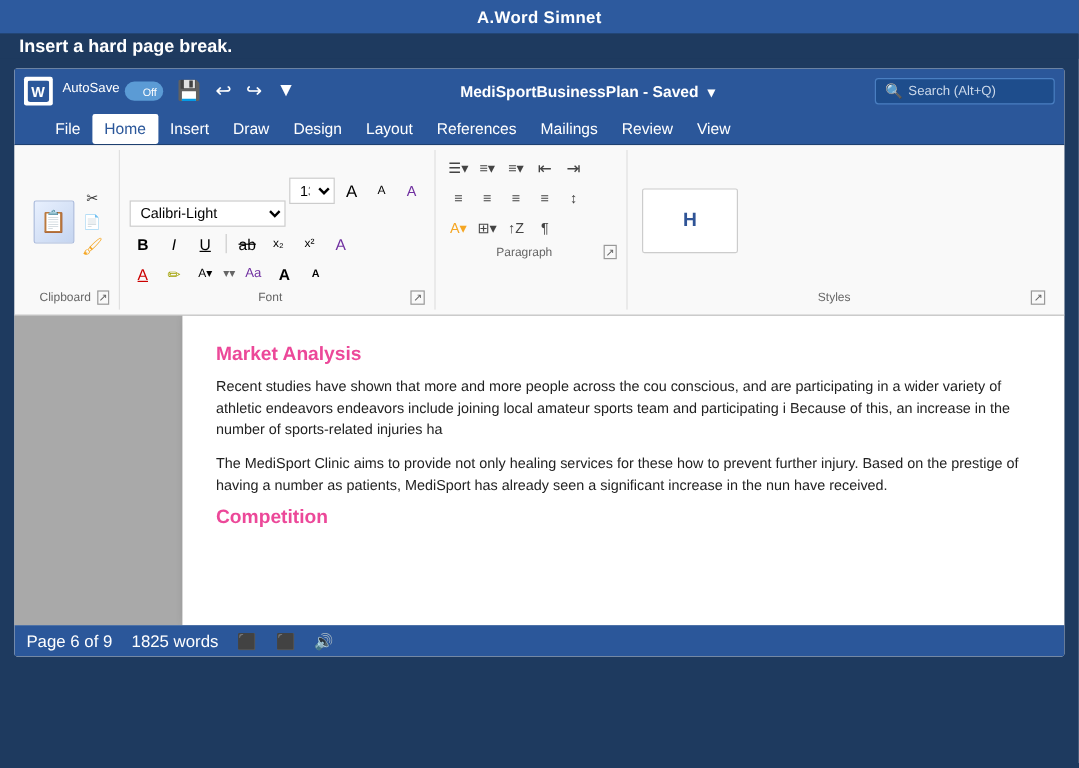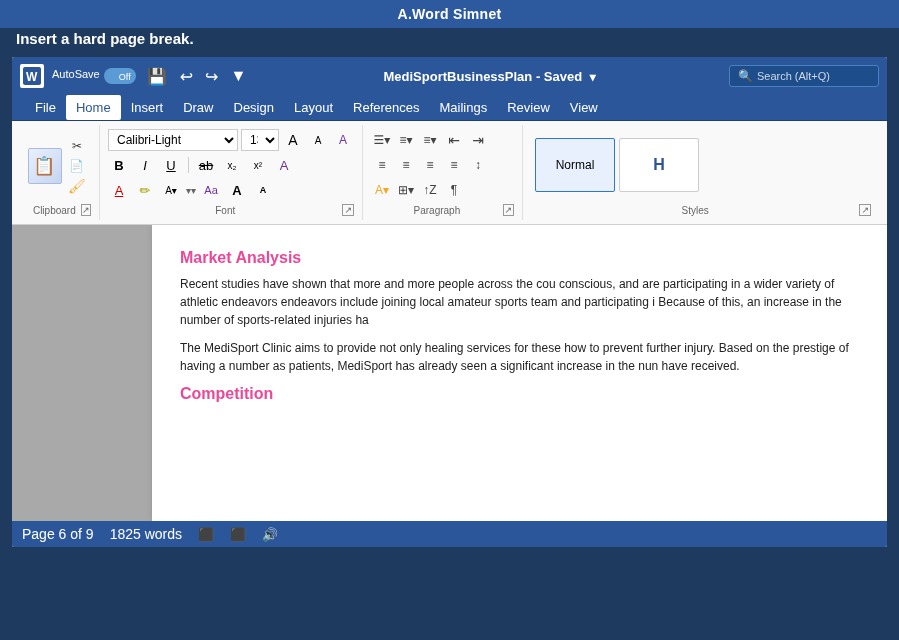--- a/index.html
+++ b/index.html
@@ -115,21 +115,21 @@
       color: #ccd9ea;
       font-size: 12px;
       min-width: 150px;
     }
 
     
     .menu-bar {
       background: #2b579a;
       display: flex;
       align-items: center;
-      padding: 0 13px;
+      padding: 0 24px;
       border-bottom: 1px solid #1e4070;
     }
 
     .menu-item {
       color: white;
       font-size: 13px;
       padding: 5px 10px;
       cursor: pointer;
       border-radius: 2px;
     }
@@ -238,20 +238,21 @@
       gap: 3px;
     }
 
     .font-select {
       border: 1px solid #ccc;
       background: white;
       padding: 2px 4px;
       font-size: 12px;
       width: 130px;
       height: 22px;
+      margin-top: 38px;
     }
 
     .size-select {
       border: 1px solid #ccc;
       background: white;
       padding: 2px 4px;
       font-size: 12px;
       width: 38px;
       height: 22px;
     }
@@ -556,23 +557,20 @@
         </div>
       </div>
       <div style="display:flex;align-items:center;justify-content:space-between;width:100%;margin-top:2px;">
         <span class="ribbon-group-label">Paragraph</span>
         <div class="ribbon-expand">↗</div>
       </div>
     </div>
 
     <div class="ribbon-group" style="flex:1;border-right:none;">
       <div class="styles-row">
-        <div class="style-item normal">
-          <span>Normal</span>
-        </div>
         <div class="style-item" style="font-size:16px;font-weight:bold;color:#2f5496;">
           <span>H</span>
         </div>
       </div>
       <div style="display:flex;align-items:center;justify-content:space-between;width:100%;margin-top:2px;">
         <span class="ribbon-group-label">Styles</span>
         <div class="ribbon-expand">↗</div>
       </div>
     </div>
 

